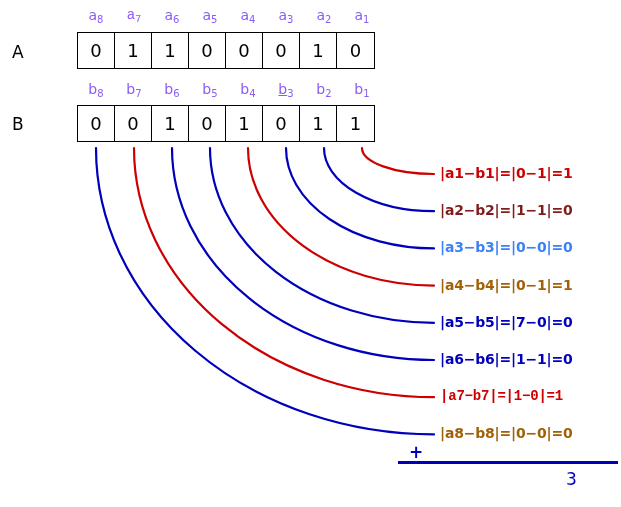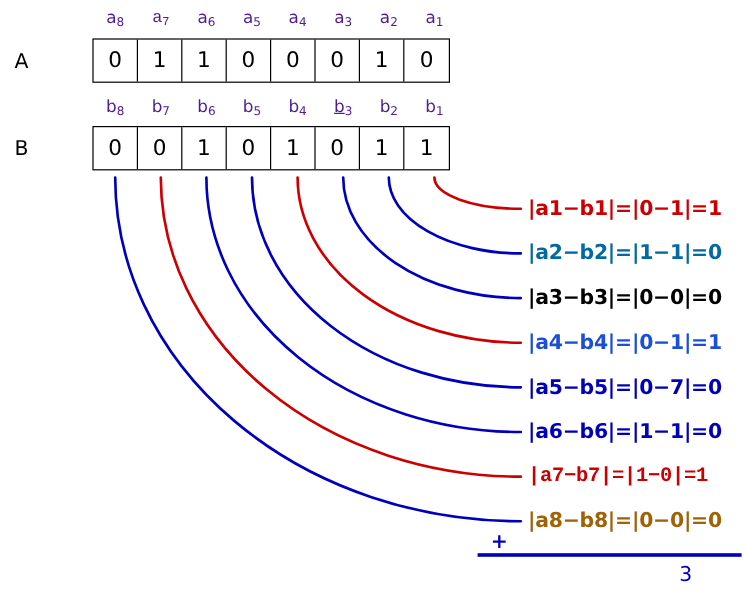--- a/index.html
+++ b/index.html
@@ -42,21 +42,21 @@
     color: #000000;
     line-height: 1;
   }
   .bit-cell:last-child { border-right: none; }
 
   .sub-label {
     position: absolute;
     width: 38px;
     text-align: center;
     font-size: 14px;
-    color: #4c1d95;
+    color: #8b5cf6;
     line-height: 1;
     white-space: nowrap;
   }
   .sub-label sub {
     font-size: 10px;
     vertical-align: -0.30em;
   }
 
   
   #arcs {
@@ -64,21 +64,21 @@
     left: 0;
     top: 0;
     width: 621px;
     height: 507px;
   }
 
   
   .eq {
     position: absolute;
     left: 440px;
-    font-size: 17px;
+    font-size: 14px;
     font-weight: bold;
     letter-spacing: -0.2px;
     white-space: nowrap;
     line-height: 1;
   }
 
   
   .plus-sign {
     position: absolute;
     font-size: 17px;
@@ -150,24 +150,24 @@
       <path d="M 286 148 A 148 100.4 0 0 0 434 248.4" fill="none" stroke="#0000BB" stroke-width="2.2" stroke-linecap="round"></path>
       <path d="M 248 148 A 186 137.60000000000002 0 0 0 434 285.6" fill="none" stroke="#CC0000" stroke-width="2.2" stroke-linecap="round"></path>
       <path d="M 210 148 A 224 174.8 0 0 0 434 322.8" fill="none" stroke="#0000BB" stroke-width="2.2" stroke-linecap="round"></path>
       <path d="M 172 148 A 262 212 0 0 0 434 360" fill="none" stroke="#0000BB" stroke-width="2.2" stroke-linecap="round"></path>
       <path d="M 134 148 A 300 249.20000000000005 0 0 0 434 397.20000000000005" fill="none" stroke="#CC0000" stroke-width="2.2" stroke-linecap="round"></path>
       <path d="M 96 148 A 338 286.40000000000003 0 0 0 434 434.40000000000003" fill="none" stroke="#0000BB" stroke-width="2.2" stroke-linecap="round"></path>
     </svg>
 
   <div id="equations">
       <div class="eq" style="top: 166px; color: rgb(204, 0, 0);">|a1−b1|=|0−1|=1</div>
-      <div class="eq" style="top: 203.2px; color: #0369a1;">|a2−b2|=|1−1|=0</div>
-      <div class="eq" style="top: 240.4px; color: #000000;">|a3−b3|=|0−0|=0</div>
-      <div class="eq" style="top: 277.6px; color: #1d4ed8;">|a4−b4|=|0−1|=1</div>
-      <div class="eq" style="top: 314.8px; color: rgb(0, 0, 187);">|a5−b5|=|0−7|=0</div>
+      <div class="eq" style="top: 203.2px; color: #7f1d1d;">|a2−b2|=|1−1|=0</div>
+      <div class="eq" style="top: 240.4px; color: #3b82f6;">|a3−b3|=|0−0|=0</div>
+      <div class="eq" style="top: 277.6px; color: #a16207;">|a4−b4|=|0−1|=1</div>
+      <div class="eq" style="top: 314.8px; color: rgb(0, 0, 187);">|a5−b5|=|7−0|=0</div>
       <div class="eq" style="top: 352px; color: rgb(0, 0, 187);">|a6−b6|=|1−1|=0</div>
       <div class="eq" style="top: 389.2px; color: rgb(204, 0, 0); font-family: Liberation Mono, monospace;">|a7−b7|=|1−0|=1</div>
       <div class="eq" style="top: 426.4px; color: #a16207;">|a8−b8|=|0−0|=0</div>
     </div>
 
   <div class="plus-sign" style="left: 409px; top: 444px; color: rgb(0, 0, 187);">+</div>
   <div class="sum-rule" style="left: 398px; top: 461px; width: 220px; background: rgb(0, 0, 187);"></div>
   <div class="sum-value" style="left: 566px; top: 471px; color: rgb(0, 0, 187);">3</div>
 
 </div>

